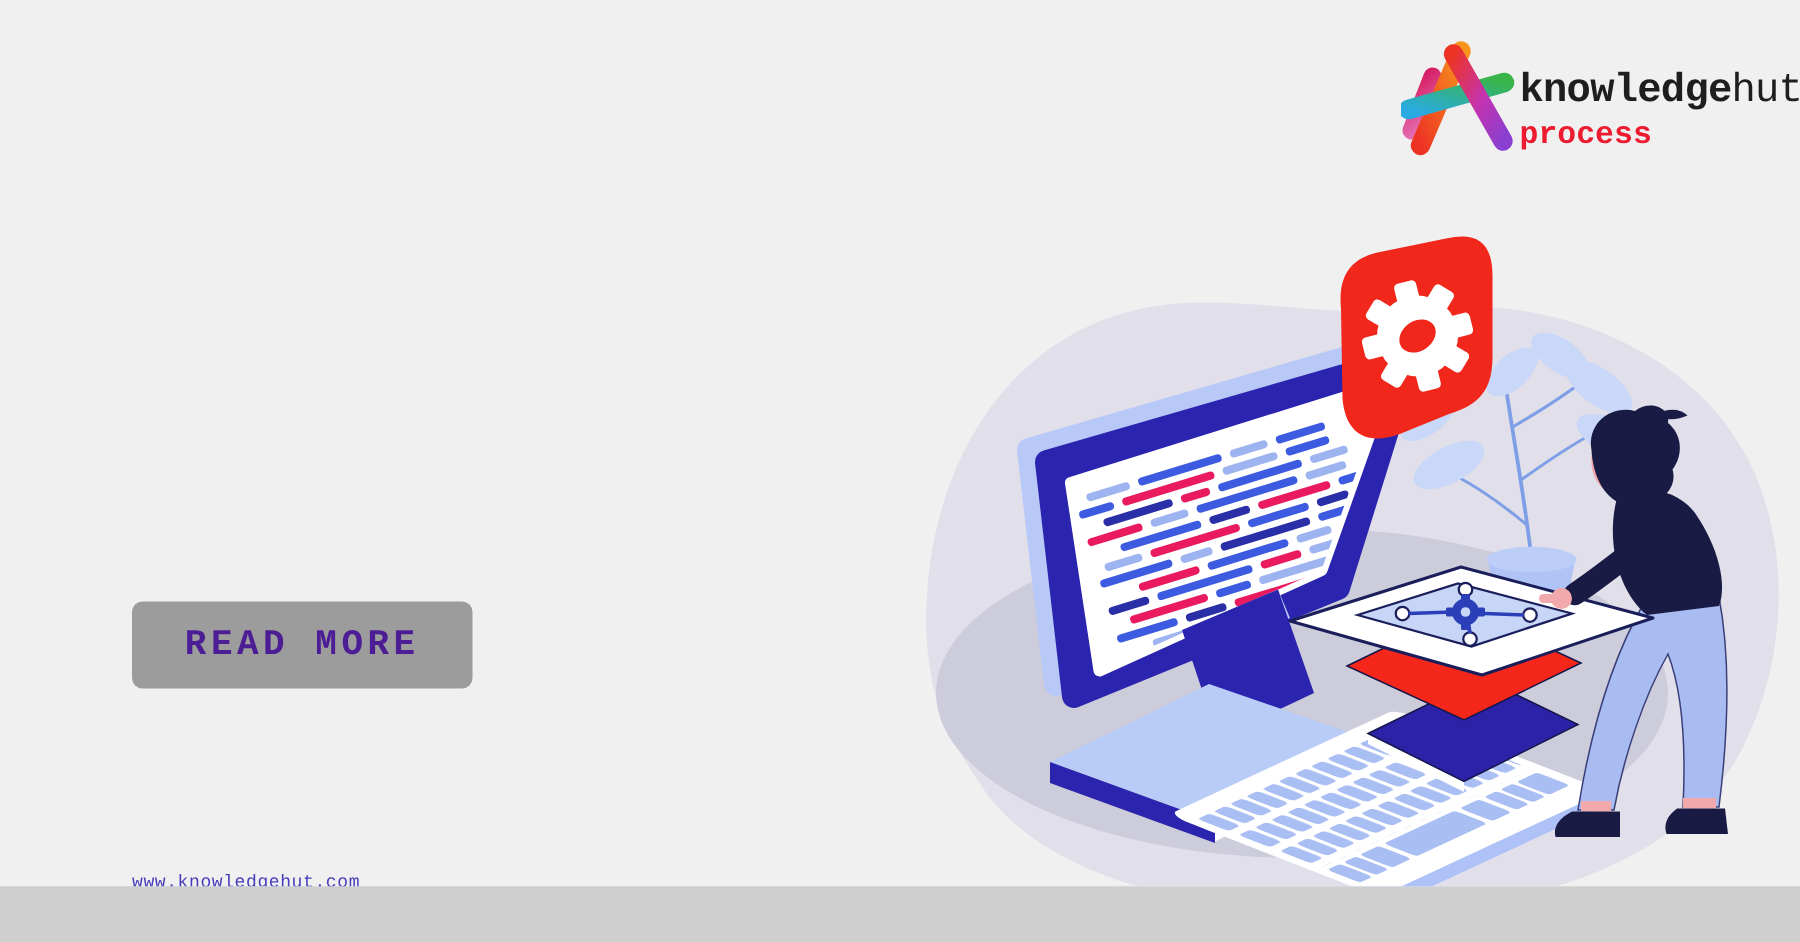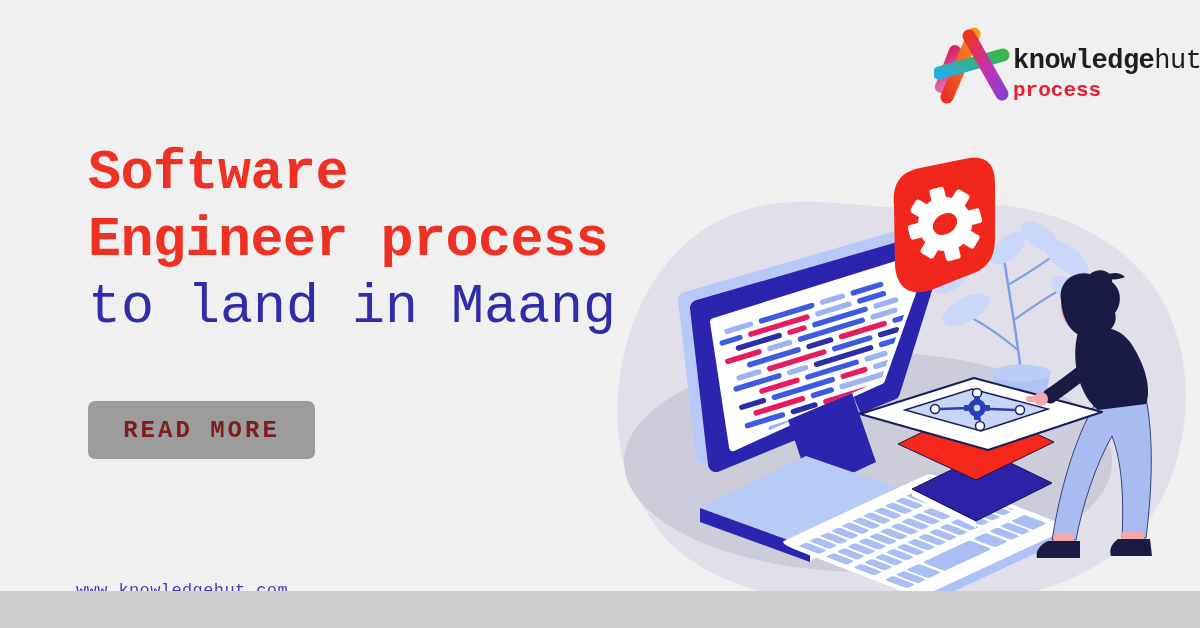--- a/index.html
+++ b/index.html
@@ -12,24 +12,24 @@
   .logo-text{margin-left:1px;padding-top:22px;}
   .logo-line1{font-size:27px;color:#1E1E1E;letter-spacing:-0.5px;line-height:1;white-space:nowrap;}
   .logo-line1 .bold{font-weight:700;}
   .logo-line2{font-size:21px;font-weight:700;color:#EC1B2F;margin-top:4px;}
   
   .headline{position:absolute;left:88px;top:140px;line-height:67px;font-size:55px;white-space:nowrap;}
   .hl-accent{font-weight:700;color:#EF3124;letter-spacing:-0.5px;}
   .hl-sub{font-weight:400;color:#312DAA;letter-spacing:0;}
   
   .cta{position:absolute;left:88px;top:401px;width:227px;height:58px;background:#9C9C9C;
-       border-radius:7px;color:#7f1d1d;font-size:24px;font-weight:700;letter-spacing:3px;
+       border-radius:7px;color:#4c1d95;font-size:24px;font-weight:700;letter-spacing:3px;
        display:flex;align-items:center;justify-content:center;cursor:pointer;text-decoration:none;}
   
-  .url{position:absolute;left:76px;top:581px;font-size:17px;color:#473DBB;letter-spacing:0.4px;}
+  .url{position:absolute;left:88px;top:581px;font-size:12px;color:#473DBB;letter-spacing:0.4px;}
 </style>
 </head>
 <body>
 
 <div class="canvas">
 
   <svg class="illu" viewBox="0 0 1200 628" aria-hidden="true">
     <defs>
       <clipPath id="scr">
         <path d="M 714 322 L 925 256 L 881 380 L 733 447 Z"></path>
@@ -266,23 +266,18 @@
       <line x1="40" y1="7" x2="13" y2="70" stroke="url(#g1)" stroke-width="13" stroke-linecap="round"></line>
       <line x1="5" y1="46" x2="69" y2="28" stroke="url(#g3)" stroke-width="13" stroke-linecap="round"></line>
       <line x1="35" y1="9" x2="68" y2="67" stroke="url(#g2)" stroke-width="13" stroke-linecap="round"></line>
     </svg>
     <div class="logo-text">
       <div class="logo-line1"><span class="bold">knowledge</span><span>hut</span></div>
       <div class="logo-line2">process</div>
     </div>
   </header>
 
-  <div class="headline">
-    <div class="hl-accent">Software</div>
-    <div class="hl-accent">Engineer process</div>
-    <div class="hl-sub">to land in Maang</div>
-  </div>
 
   <a class="cta">READ MORE</a>
 
   <div class="url">www.knowledgehut.com</div>
 
 </div>
 
 </body></html>

